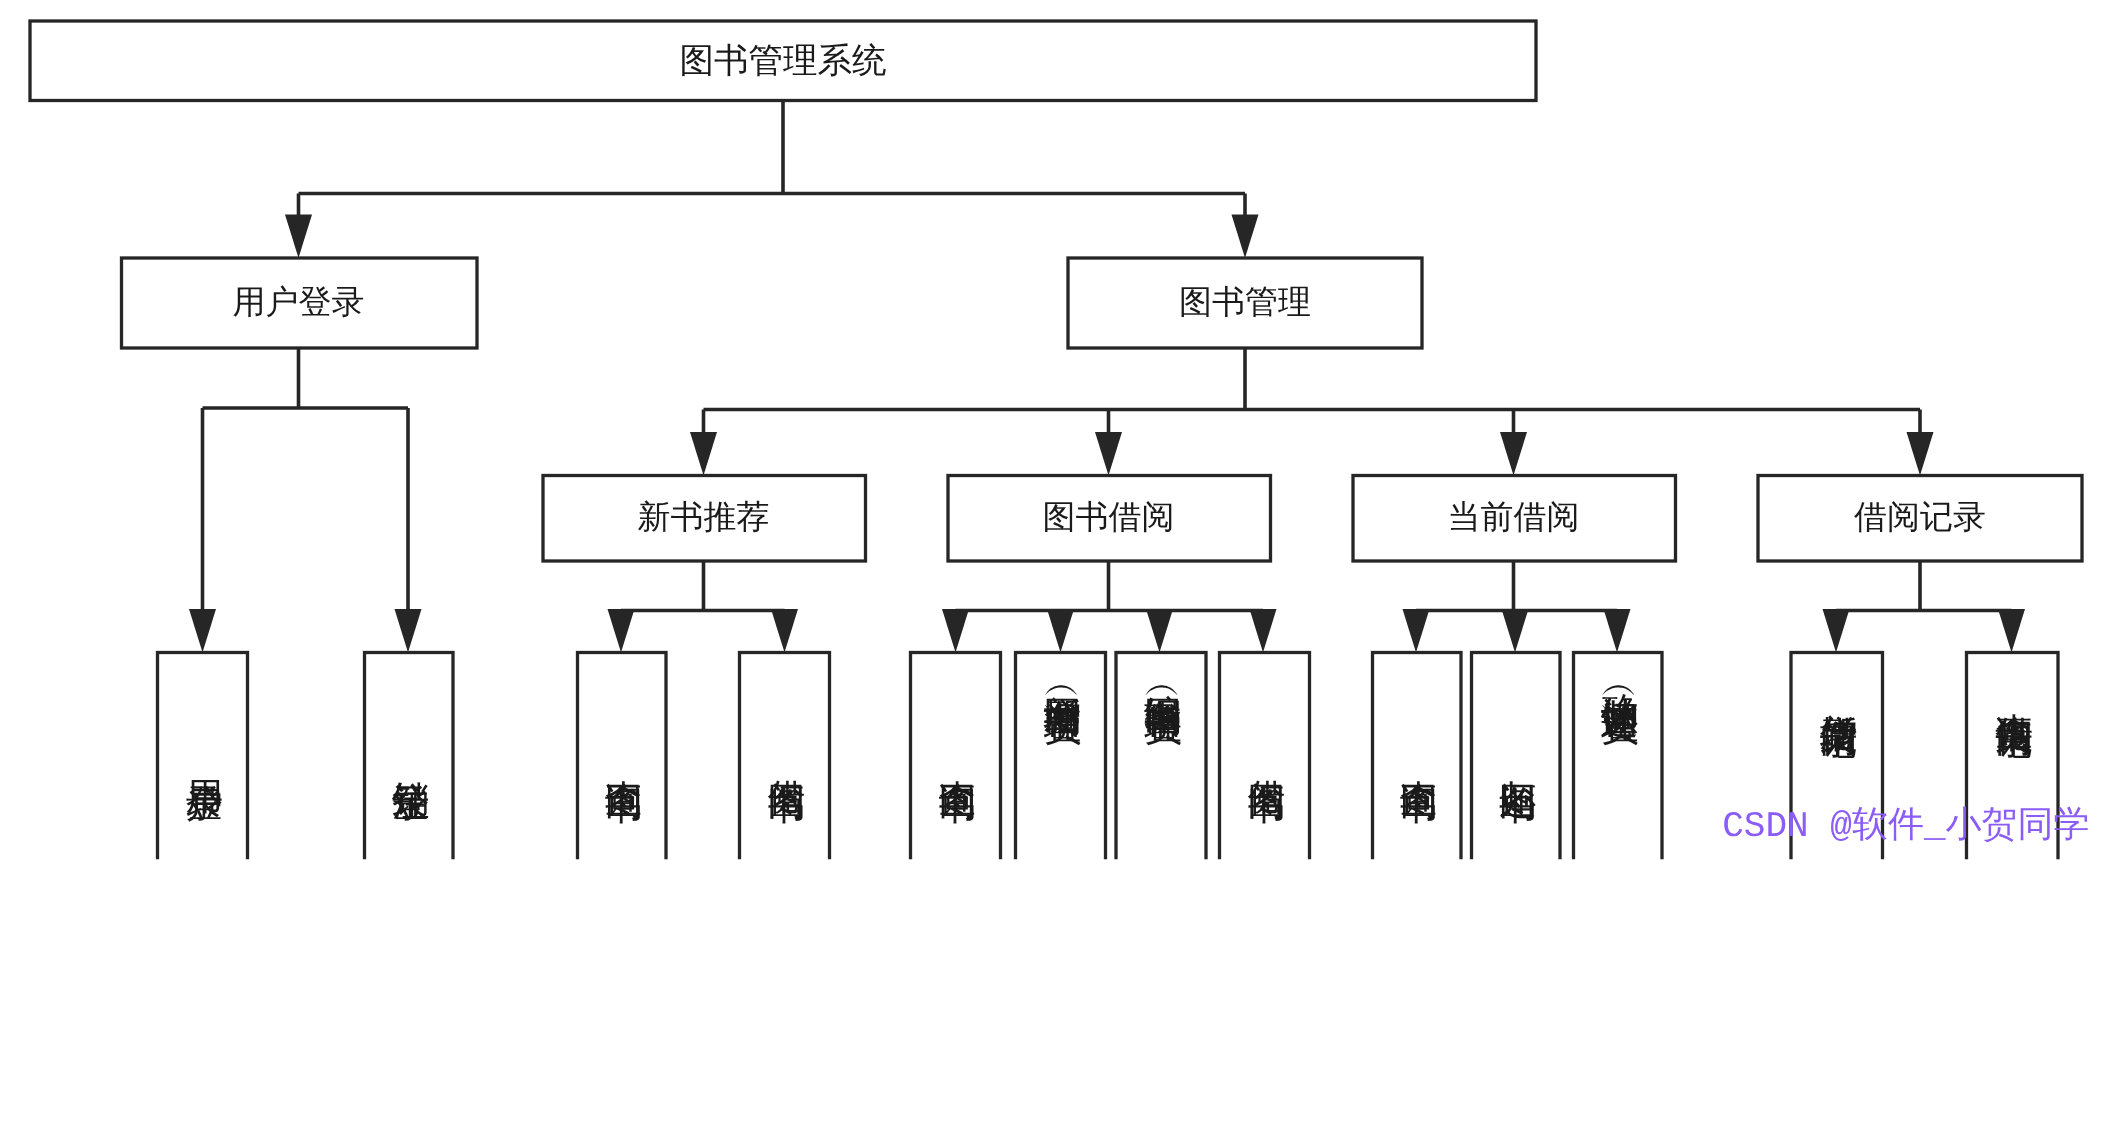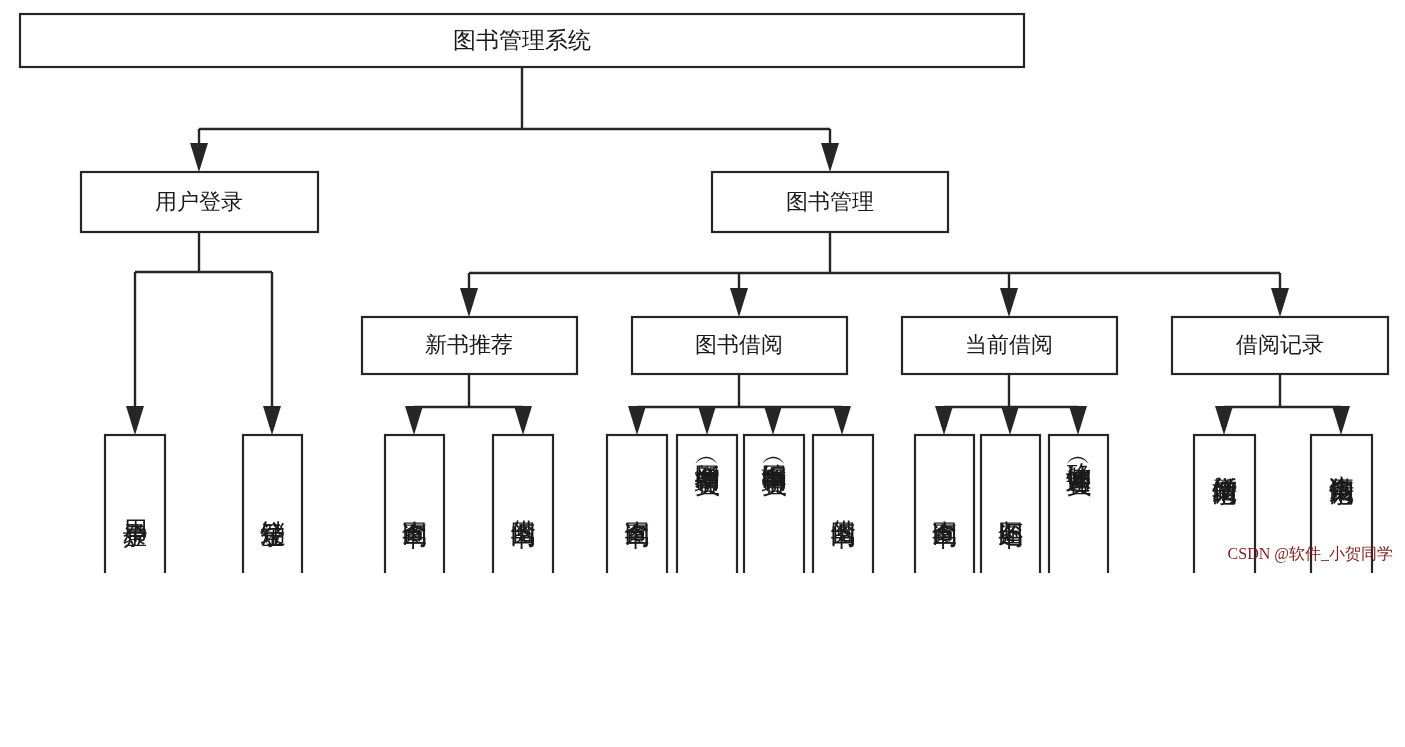--- a/index.html
+++ b/index.html
@@ -65,23 +65,23 @@
     font-size: 25px;
     line-height: 1.02;
     letter-spacing: 1.5px;
     color: #1a1a1a;
     white-space: nowrap;
   }
   .watermark {
     position: absolute;
     right: 12px;
     bottom: 8px;
-    font-family: Liberation Serif, serif;
-    font-size: 16px;
-    color: #7f1d1d;
+    font-family: Liberation Mono, monospace;
+    font-size: 24px;
+    color: #8b5cf6;
     white-space: nowrap;
     user-select: none;
   }
 </style>
 </head>
 <body>
 
 <div id="canvas">
 
   <svg id="diagram-svg" viewBox="0 0 1405 747">

